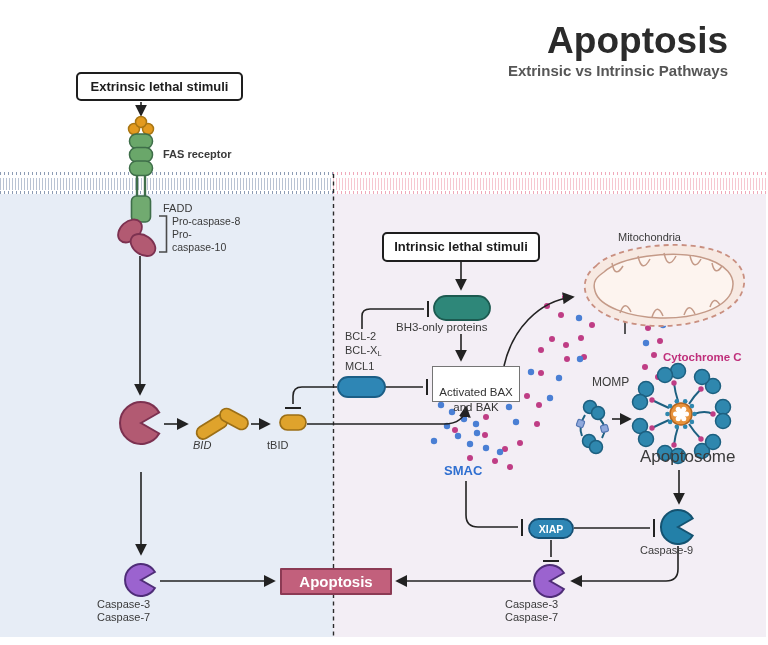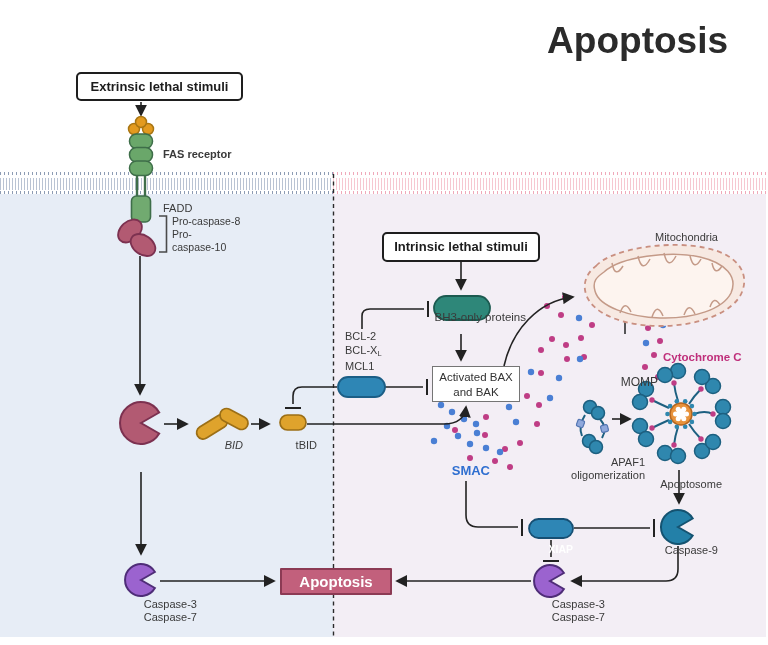--- a/index.html
+++ b/index.html
@@ -18,39 +18,39 @@
     background-position:0 0,0 100%,0 55%;}
   #mem-right{left:333px;width:435px;
     background-image:
       repeating-linear-gradient(90deg,var(--membrane_right) 0 1.5px,transparent 1.5px 4px),
       repeating-linear-gradient(90deg,var(--membrane_right) 0 1.5px,transparent 1.5px 4px),
       repeating-linear-gradient(90deg,var(--membrane_right_light) 0 1px,transparent 1px 3px);
     background-size:100% 3px,100% 3px,100% 12px;
     background-position:0 0,0 100%,0 55%;}
   svg{position:absolute;left:0;top:0;}
   .lbl{position:absolute;font-size:11px;color:var(--label_text);line-height:13px;white-space:nowrap;}
-  .center{text-align:right;}
+  .center{text-align:left;}
   .title-block{position:absolute;top:22px;right:38px;text-align:right;}
   .title{font-size:37px;font-weight:bold;color:var(--title_text);line-height:38px;}
   .subtitle{font-size:15px;font-weight:bold;color:var(--subtitle_text);margin-top:2px;}
   .stimulus-box{position:absolute;background:#fff;border:2px solid var(--box_border);
     font-weight:bold;font-size:13px;text-align:center;color:#1c1c1c;border-radius:5px;}
   #extrinsic-box{left:76px;top:72px;width:163px;height:25px;line-height:25px;}
   #intrinsic-box{left:382px;top:232px;width:154px;height:26px;line-height:26px;}
   #bax-box{position:absolute;left:432px;top:366px;width:88px;height:36px;background:#fff;
     border:1.5px solid var(--gray_box_border);font-size:11.5px;color:#333;text-align:center;
-    line-height:15px;padding-top:3px;box-sizing:border-box;}
+    line-height:15px;padding-top:18px;box-sizing:border-box;}
   #apoptosis-box{position:absolute;left:280px;top:568px;width:112px;height:27px;
     background:var(--apoptosis_box_bg);border:2px solid var(--apoptosis_box_border);
     color:#fff;font-size:15px;font-weight:bold;text-align:center;line-height:24px;
     box-sizing:border-box;border-radius:1px;}
   #smac-label{color:var(--smac_text);font-weight:bold;font-size:13px;}
   #cytc-label{color:var(--cytochrome_c_text);font-weight:bold;font-size:11.5px;}
-  #xiap-label{position:absolute;left:529px;top:540px;width:44px;height:18px;color:#fff;
-    font-size:10.5px;font-weight:bold;text-align:right;line-height:18px;}
+  #xiap-label{position:absolute;left:529px;top:520px;width:44px;height:18px;color:#fff;
+    font-size:10.5px;font-weight:bold;text-align:center;line-height:18px;}
   .sub{font-size:7.5px;vertical-align:-2px;}
 </style>
 </head>
 <body>
 
 <div id="stage">
 
   <div id="region-left" class="region"></div>
   <div id="region-right" class="region"></div>
   <div id="mem-left" class="mem"></div>
@@ -270,20 +270,21 @@
     <rect x="529" y="519" width="44" height="19" rx="9.5" fill="var(--bcl2_blue)" stroke="#164f73" stroke-width="1.8"></rect>
 
     <path d="M678,527 L692.7,518.5 A17,17 0 1 0 692.7,535.5 Z" fill="var(--caspase9_blue)" stroke="var(--caspase9_blue_dark)" stroke-width="2"></path>
 
     <path d="M141,580 L154.9,572 A16,16 0 1 0 154.9,588 Z" fill="var(--caspase3_purple)" stroke="var(--caspase3_purple_dark)" stroke-width="2"></path>
     <path d="M550,581 L563.9,573 A16,16 0 1 0 563.9,589 Z" fill="var(--caspase3_purple)" stroke="var(--caspase3_purple_dark)" stroke-width="2"></path>
   </svg>
 
   <div class="title-block">
     <div class="title">Apoptosis</div>
+    <div class="subtitle">Extrinsic vs Intrinsic Pathways</div>
   </div>
 
   <div id="extrinsic-box" class="stimulus-box">Extrinsic lethal stimuli</div>
   <div id="intrinsic-box" class="stimulus-box">Intrinsic lethal stimuli</div>
 
   <div id="bax-box">
     <div>Activated BAX</div>
     <div>and BAK</div>
   </div>
 
@@ -296,30 +297,26 @@
     <div>Pro-</div>
     <div>caspase-10</div>
   </div>
   <div class="lbl center" style="left:193px;top:439px;width:50px;font-style:italic;">BID</div>
   <div class="lbl center" style="left:267px;top:439px;width:50px;">tBID</div>
   <div class="lbl" style="left:345px;top:330px;line-height:13.5px;">
     <div>BCL-2</div>
     <div><span>BCL-X</span><span class="sub">L</span></div>
     <div>MCL1</div>
   </div>
-  <div class="lbl center" style="left:396px;top:311px;width:130px;font-size:11.5px;">BH3-only proteins</div>
+  <div class="lbl center" style="left:396px;top:321px;width:130px;font-size:11.5px;">BH3-only proteins</div>
   <div class="lbl center" style="left:618px;top:231px;width:100px;">Mitochondria</div>
   <div class="lbl center" style="left:592px;top:336px;width:66px;font-size:12px;margin-top:40px;">MOMP</div>
   <div class="lbl" id="cytc-label" style="left:663px;top:351px;">Cytochrome C</div>
   <div class="lbl center" id="smac-label" style="left:444px;top:464px;width:46px;">SMAC</div>
-  <div class="lbl center" style="left:555px;top:456px;width:90px;">
-    <div>APAF1</div>
-    <div>oligomerization</div>
-  </div>
-  <div class="lbl center" style="left:640px;top:478px;width:82px;font-size:11px;">Apoptosome</div>
+  <div class="lbl center" style="left:640px;top:450px;width:82px;font-size:17px;">Apoptosome</div>
   <div class="lbl center" style="left:640px;top:544px;width:78px;">Caspase-9</div>
   <div class="lbl center" style="left:97px;top:598px;width:100px;">
     <div>Caspase-3</div>
     <div>Caspase-7</div>
   </div>
   <div class="lbl center" style="left:505px;top:598px;width:100px;">
     <div>Caspase-3</div>
     <div>Caspase-7</div>
   </div>
   <div id="xiap-label">XIAP</div>

